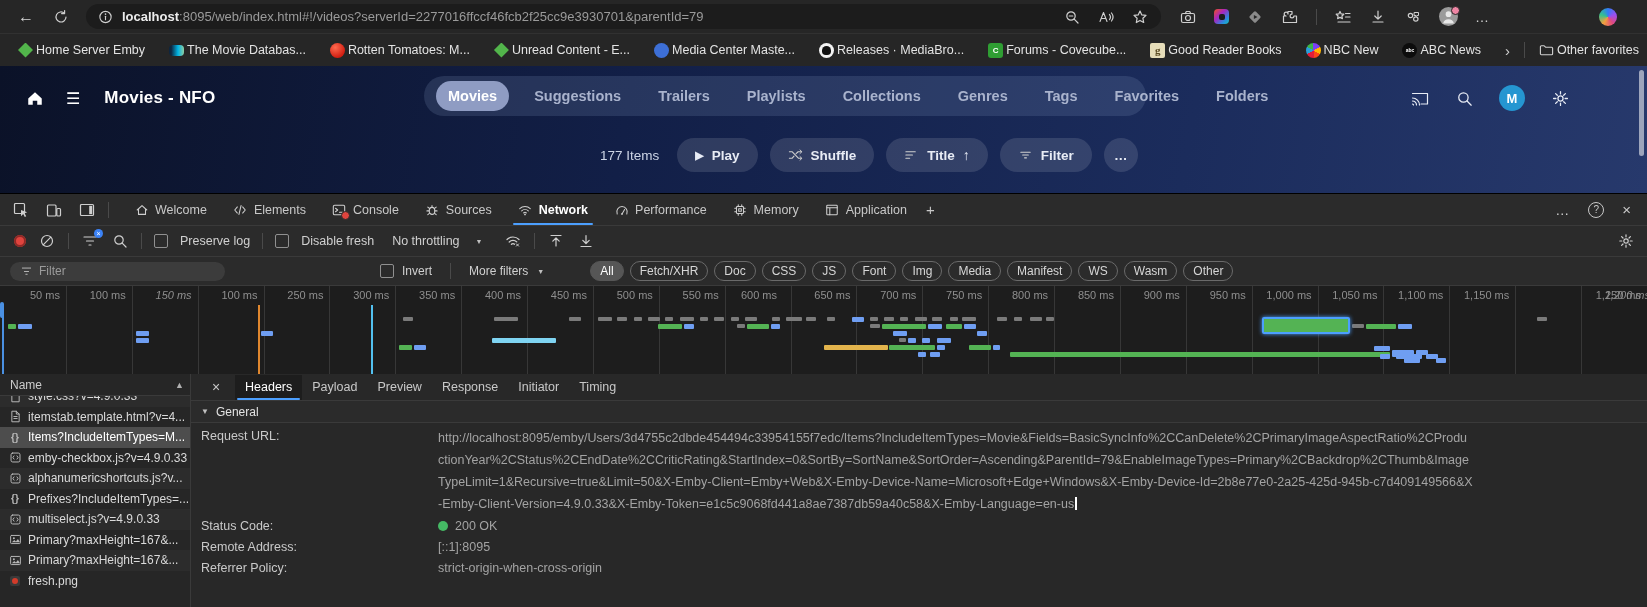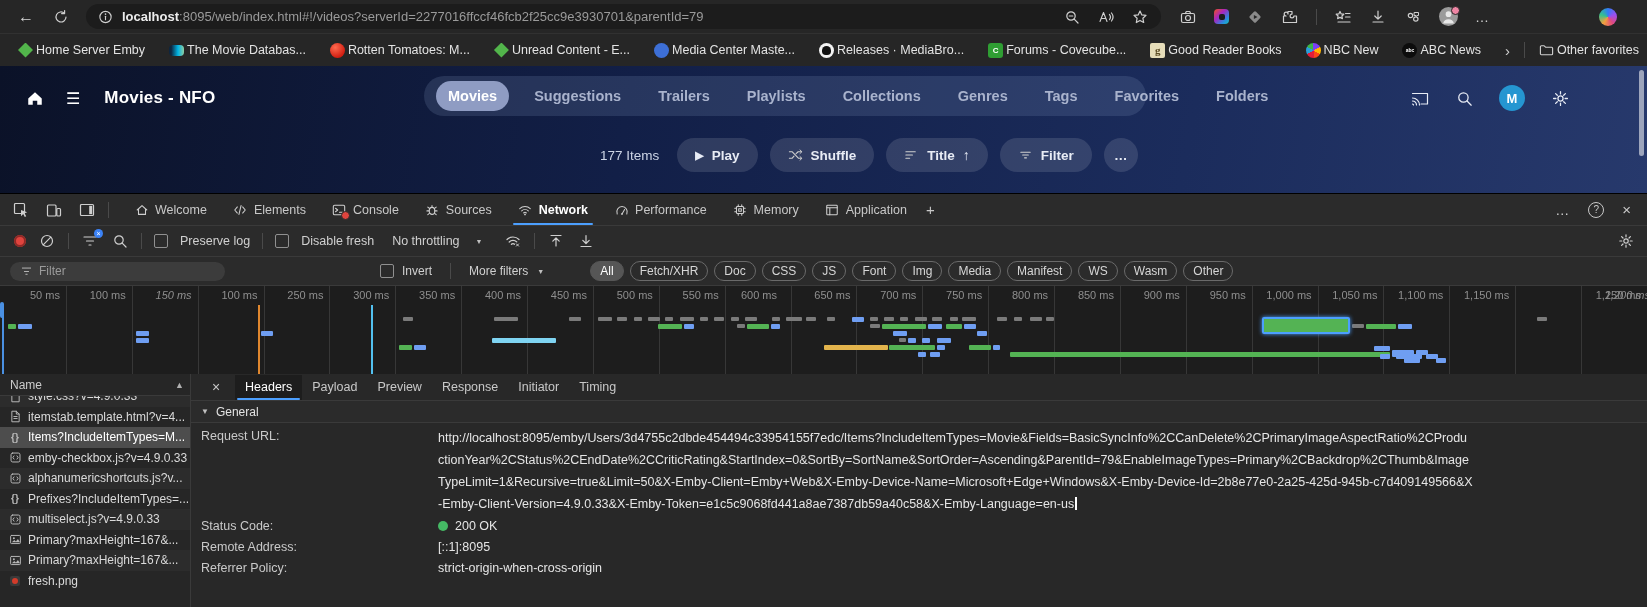--- a/index.html
+++ b/index.html
@@ -137,21 +137,21 @@
   .det-close{width:26px;text-align:center;font-size:14px;color:#c8c8c8;margin-right:6px;}
   .det-tab{padding:0 10px;height:25px;display:flex;align-items:center;font-size:12.5px;color:#c8c8c8;position:relative;white-space:nowrap;}
   .det-tab.sel{color:#fff;background:#1d1d1d;}
   .det-tab.sel::after{content:"";position:absolute;left:2px;right:2px;bottom:0;height:2px;background:#4c9ffe;border-radius:2px;}
   .gen-head{height:21px;display:flex;align-items:center;gap:7px;padding-left:10px;font-size:12px;color:#e3e3e3;
             border-bottom:1px solid #3a3a3a;background:#2b2b2b;}
   .gen-head .tri{font-size:8px;color:#c0c0c0;}
   .fields{padding-top:3px;}
   .field{display:flex;font-size:12.5px;line-height:19px;padding:1px 0;}
   .field .flabel{width:247px;flex:0 0 auto;padding-left:10px;box-sizing:border-box;color:#c9c9c9;}
-  .field .fvalue{color:#e5e5e5;}
+  .field .fvalue{color:#a3a3a3;}
   .field .fvalue.wrap{width:1035px;word-break:break-all;line-height:22px;}
   .sdot{display:inline-block;width:10px;height:10px;border-radius:50%;margin-right:7px;vertical-align:-1px;}
   .caret{display:inline-block;width:1.5px;height:13px;background:#fff;vertical-align:-2px;margin-left:1px;}
 </style>
 </head>
 <body>
 
 <div id="app">
 
   <div class="chrome">

